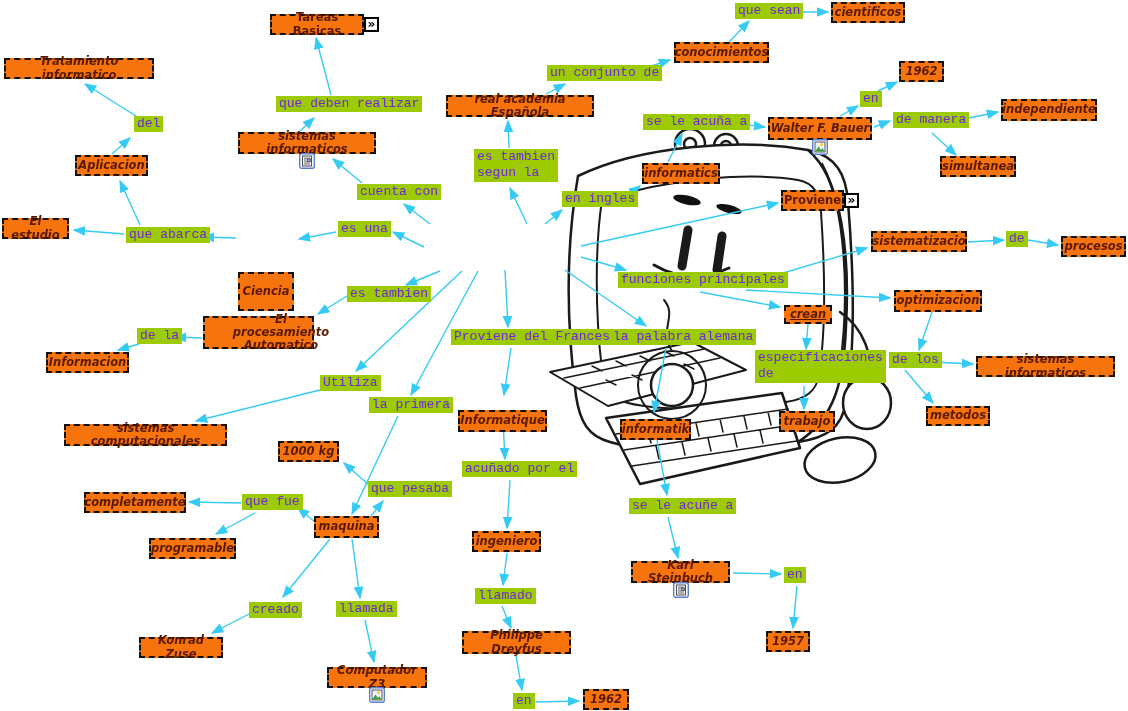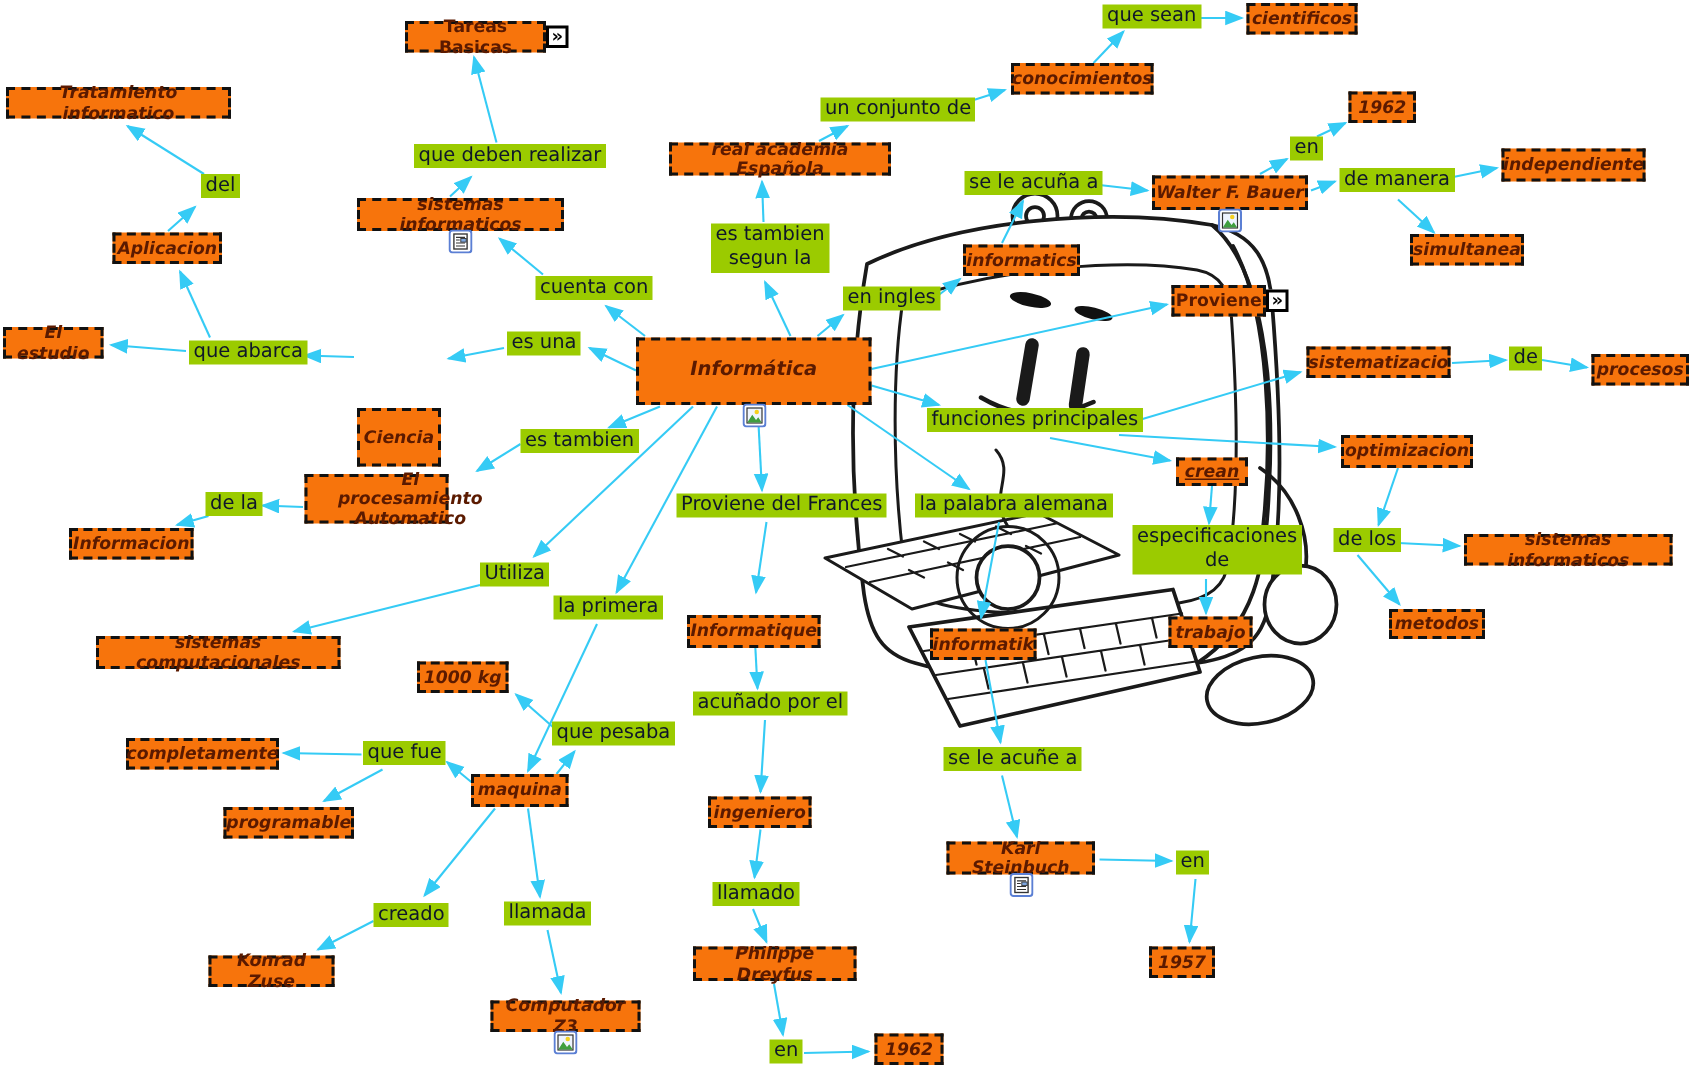--- a/index.html
+++ b/index.html
@@ -21,24 +21,24 @@
     font-size:11.5px;line-height:1.15;
     display:flex;align-items:center;justify-content:center;
     text-align:center;box-sizing:border-box;
     white-space:pre-line;
   }
   .node.main{font-size:13px;}
   .node.upright{font-style:normal;}
   .glabel{
     position:absolute;z-index:3;
     background:var(--label-fill);
-    color:#0f172a;
+    color:#6d28d9;
     font-size:13px;line-height:1.25;
     padding:0 3px;
-    text-align:center;white-space:pre-line;
+    white-space:pre-line;font-family:Liberation Mono, monospace;
   }
   .chev{
     position:absolute;right:-17px;top:50%;
     width:15px;height:15px;margin-top:-8px;
     background:#fff;border:2px solid #000;
     font-size:12px;font-weight:bold;font-style:normal;color:#000;
     display:flex;align-items:center;justify-content:center;
     line-height:1;box-sizing:border-box;
   }
   .res-icon{
@@ -196,31 +196,25 @@
           <rect x="3.6" y="3" width="8.8" height="10" fill="#fff" stroke="#333" stroke-width="0.9"></rect>
           <path d="M5,5.2 h6 M5,7 h2.5 M5,9 h6 M5,11 h6" stroke="#333" stroke-width="0.8"></path>
           <rect x="8.2" y="6" width="3.6" height="2.4" fill="#7fa8e0" stroke="#333" stroke-width="0.6"></rect>
         </svg></span></div>
     <div class="node" style="left: 75px; top: 155px; width: 73px; height: 21px;"><span>Aplicacion</span></div>
     <div class="node" style="left: 940px; top: 156px; width: 76px; height: 21px;"><span>simultanea</span></div>
     <div class="node" style="left: 642px; top: 163px; width: 78px; height: 21px;"><span>informatics</span></div>
     <div class="node upright" style="left: 781px; top: 190px; width: 63px; height: 21px;"><span>Proviene</span><span class="chev">»</span></div>
     <div class="node" style="left: 2px; top: 218px; width: 67px; height: 21px;"><span>El estudio</span></div>
     <div class="node" style="left: 238px; top: 227px; width: 56px; height: 39px; margin-top: 45px;"><span>Ciencia</span></div>
-    <div class="node main" style="left: 424px; top: 225px; width: 157px; height: 45px;"><span>Informática</span><span class="res-icon"><svg width="16" height="16" viewBox="0 0 16 16">
-          <rect x="0.7" y="0.7" width="14.6" height="14.6" fill="#fff" stroke="#5b7fd4" stroke-width="1.4" rx="2"></rect>
-          <rect x="3" y="3" width="10" height="10" fill="#eef4ff" stroke="#333" stroke-width="0.8"></rect>
-          <circle cx="9.5" cy="5.6" r="1.5" fill="#f5d020"></circle>
-          <path d="M3.2,12.6 L6.5,7.5 L9,11 L10.5,9.2 L12.8,12.6 Z" fill="#3f9e3f"></path>
-        </svg></span></div>
     <div class="node" style="left: 871px; top: 231px; width: 96px; height: 21px;"><span>sistematizacio</span></div>
     <div class="node" style="left: 1061px; top: 236px; width: 65px; height: 21px;"><span>procesos</span></div>
     <div class="node" style="left: 894px; top: 290px; width: 88px; height: 22px;"><span>optimizacion</span></div>
     <div class="node" style="left: 784px; top: 305px; width: 48px; height: 19px; text-decoration: underline;"><span>crean</span></div>
-    <div class="node" style="left: 203px; top: 316px; width: 96px; height: 33px; padding-left: 45px;"><span>El procesamiento
+    <div class="node" style="left: 203px; top: 316px; width: 111px; height: 33px; padding-left: 45px;"><span>El procesamiento
 Automatico</span></div>
     <div class="node" style="left: 46px; top: 352px; width: 83px; height: 21px;"><span>Informacion</span></div>
     <div class="node" style="left: 976px; top: 356px; width: 139px; height: 21px;"><span>sistemas informaticos</span></div>
     <div class="node" style="left: 926px; top: 406px; width: 64px; height: 20px;"><span>metodos</span></div>
     <div class="node" style="left: 620px; top: 419px; width: 71px; height: 21px;"><span>informatik</span></div>
     <div class="node" style="left: 779px; top: 411px; width: 56px; height: 21px;"><span>trabajo</span></div>
     <div class="node" style="left: 64px; top: 424px; width: 163px; height: 22px;"><span>sistemas computacionales</span></div>
     <div class="node" style="left: 278px; top: 441px; width: 61px; height: 21px;"><span>1000 kg</span></div>
     <div class="node" style="left: 458px; top: 398px; width: 89px; height: 22px; margin-top: 12px;"><span>Informatique</span></div>
     <div class="node" style="left: 84px; top: 492px; width: 102px; height: 21px;"><span>completamente</span></div>

